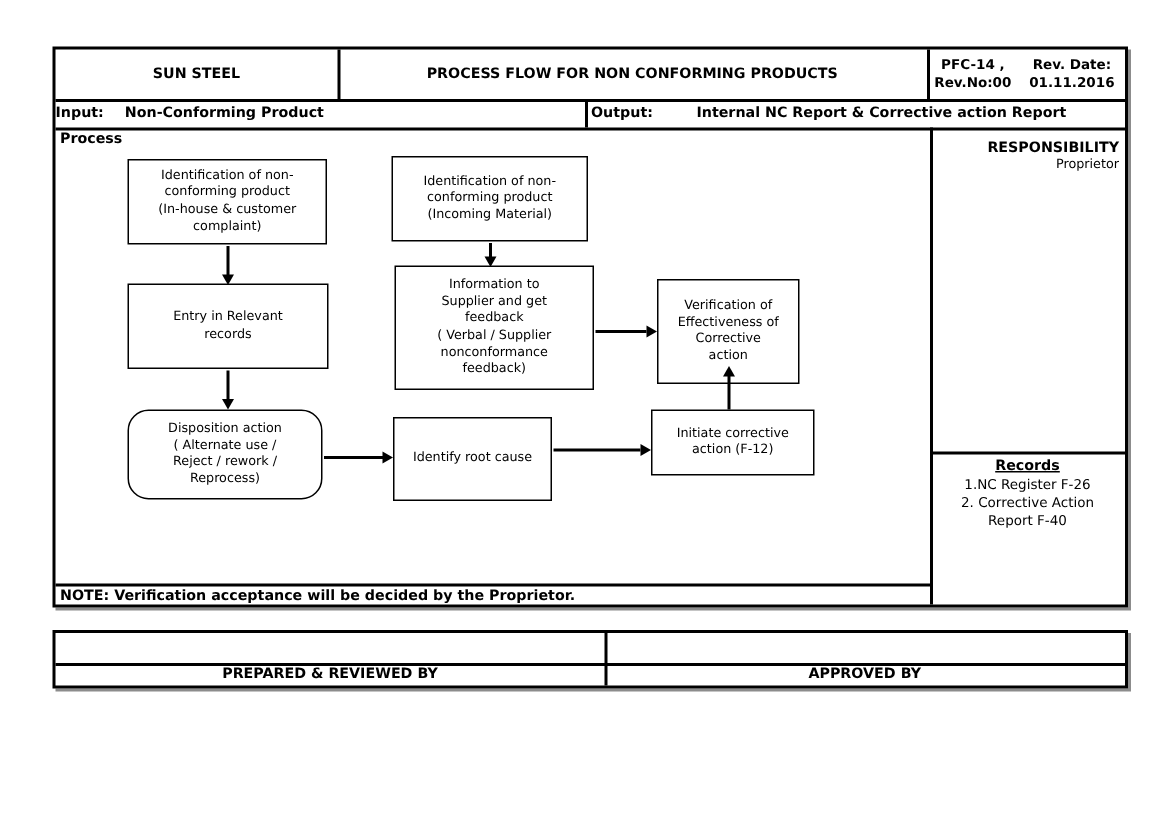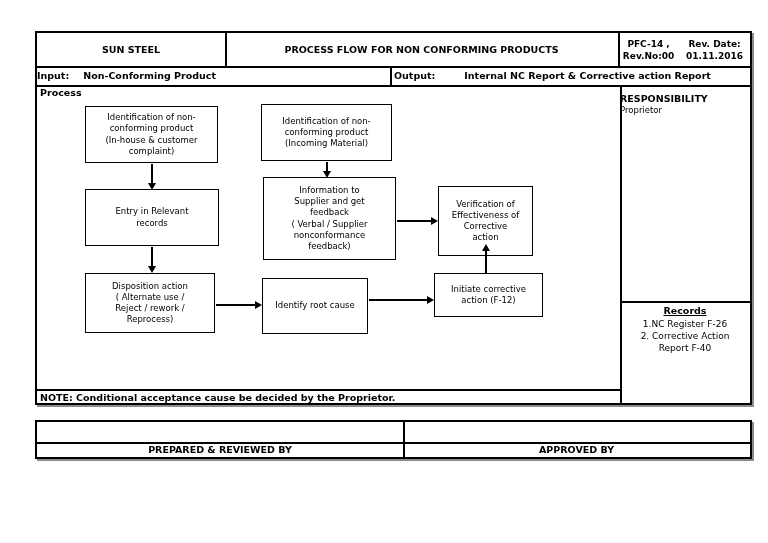--- a/index.html
+++ b/index.html
@@ -32,37 +32,37 @@
   #cell-title{left:188px;top:0;width:393px;height:33px;font-weight:bold;font-size:9.5px;}
   #cell-doc{left:581px;top:0;width:132px;height:33px;font-weight:bold;font-size:9px;line-height:12px;}
   #cell-input{left:0;top:33px;width:353px;height:19px;justify-content:flex-start;padding-left:0;font-weight:bold;font-size:9.5px;}
   #cell-input .io-label{margin-right:14px;}
   #cell-output{left:353px;top:33px;width:360px;height:19px;justify-content:flex-start;padding-left:4px;font-weight:bold;font-size:9.5px;gap:24px;}
   #cell-output .io-label{margin-right:5px;}
   #process-label{position:absolute;left:3px;top:54px;font-weight:bold;font-size:9.5px;}
   #note-text{position:absolute;left:3px;top:359px;font-weight:bold;font-size:9.5px;}
 
   
-  #resp-block{position:absolute;left:583px;top:60px;width:126px;text-align:left;}
+  #resp-block{position:absolute;left:583px;top:60px;width:126px;text-align:right;}
   #resp-title{font-weight:bold;font-size:9.5px;}
   #resp-value{font-size:8.5px;margin-top:1px;}
   #records-block{position:absolute;left:583px;top:272px;width:130px;text-align:center;font-size:9px;line-height:1.35;}
   #records-title{font-weight:bold;font-size:9.5px;text-decoration:underline;}
   .records-item{white-space:pre-line;}
 
   
   .fbox{position:absolute;border:1.5px solid var(--border);background:var(--bg);
     display:flex;align-items:center;justify-content:center;text-align:center;
     font-size:8.5px;line-height:1.3;white-space:pre-line;}
   #b1{left:48px;top:73px;width:133px;height:57px;}
   #b2{left:224px;top:71px;width:131px;height:57px;}
   #b3{left:48px;top:156px;width:134px;height:57px;}
   #b4{left:226px;top:144px;width:133px;height:83px;}
   #b5{left:401px;top:153px;width:95px;height:70px;}
-  #b6{left:48px;top:240px;width:130px;height:60px;}
+  #b6{left:48px;top:240px;width:130px;height:60px;border-radius:14px;}
   #b7{left:225px;top:245px;width:106px;height:56px;}
   #b8{left:397px;top:240px;width:109px;height:44px;}
 
   
   .al{position:absolute;background:var(--border);}
   .ah{position:absolute;width:0;height:0;}
   .ah-down{border-left:4px solid transparent;border-right:4px solid transparent;border-top:7px solid var(--border);}
   .ah-right{border-top:4px solid transparent;border-bottom:4px solid transparent;border-left:7px solid var(--border);}
   .ah-up{border-left:4px solid transparent;border-right:4px solid transparent;border-bottom:7px solid var(--border);}
   #a1-l{left:114px;top:131px;width:2px;height:20px;} #a1-h{left:111px;top:150px;}
@@ -107,21 +107,21 @@
     <div class="cell" id="cell-input">
       <span class="io-label">Input:</span>
       <span>Non-Conforming Product</span>
     </div>
     <div class="cell" id="cell-output">
       <span class="io-label">Output:</span>
       <span>Internal NC Report &amp; Corrective action Report</span>
     </div>
 
     <div id="process-label">Process</div>
-    <div id="note-text">NOTE: Conditional acceptance cause be decided by the Proprietor.</div>
+    <div id="note-text">NOTE: Verification acceptance will be decided by the Proprietor.</div>
 
     <div id="resp-block">
       <div id="resp-title">RESPONSIBILITY</div>
       <div id="resp-value">Proprietor</div>
     </div>
     <div id="records-block">
       <div id="records-title">Records</div>
       <div class="records-item">1.NC Register F-26</div>
       <div class="records-item">2. Corrective Action
 Report F-40</div>

